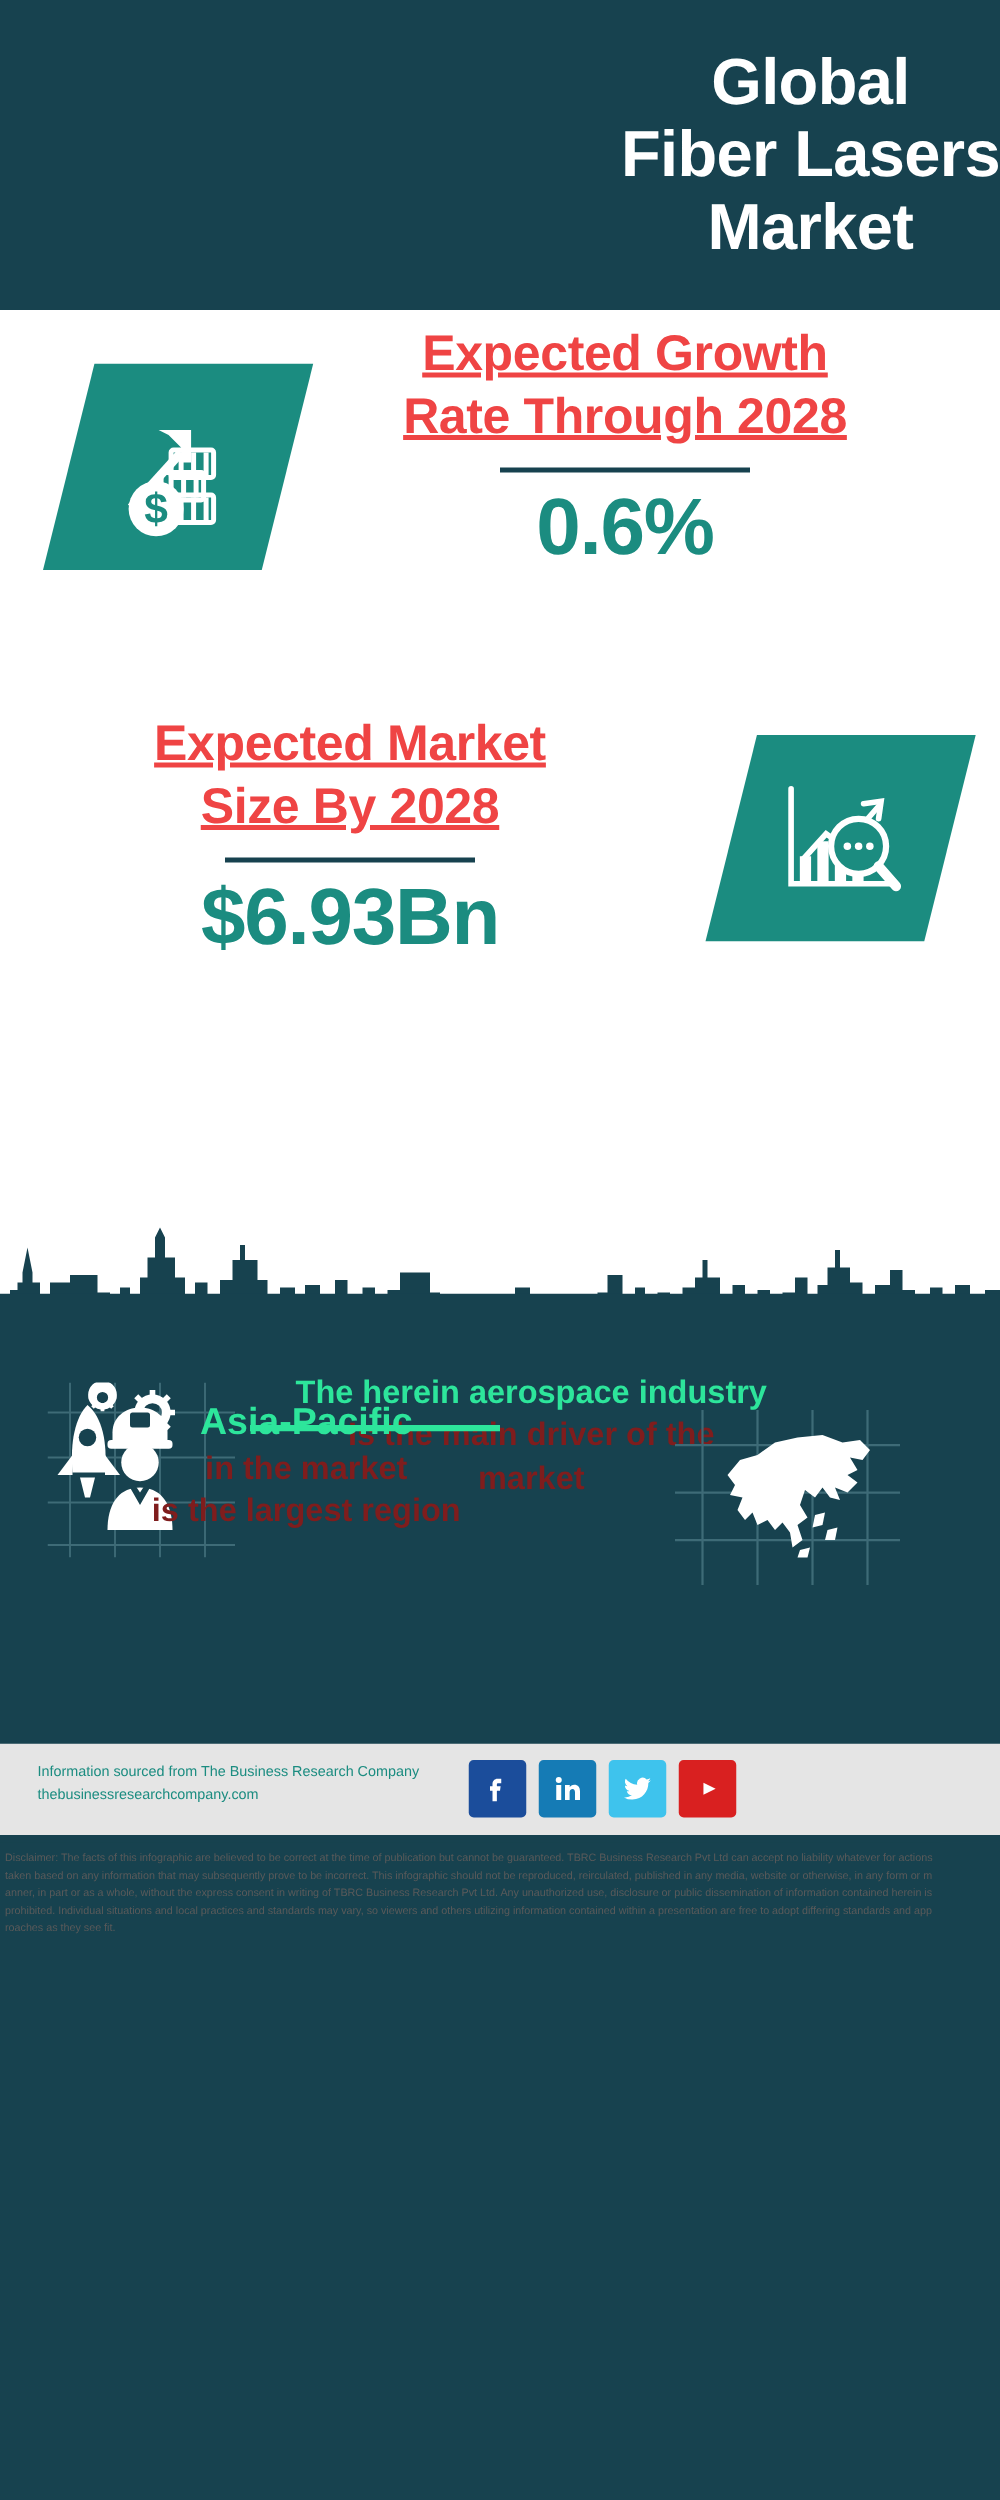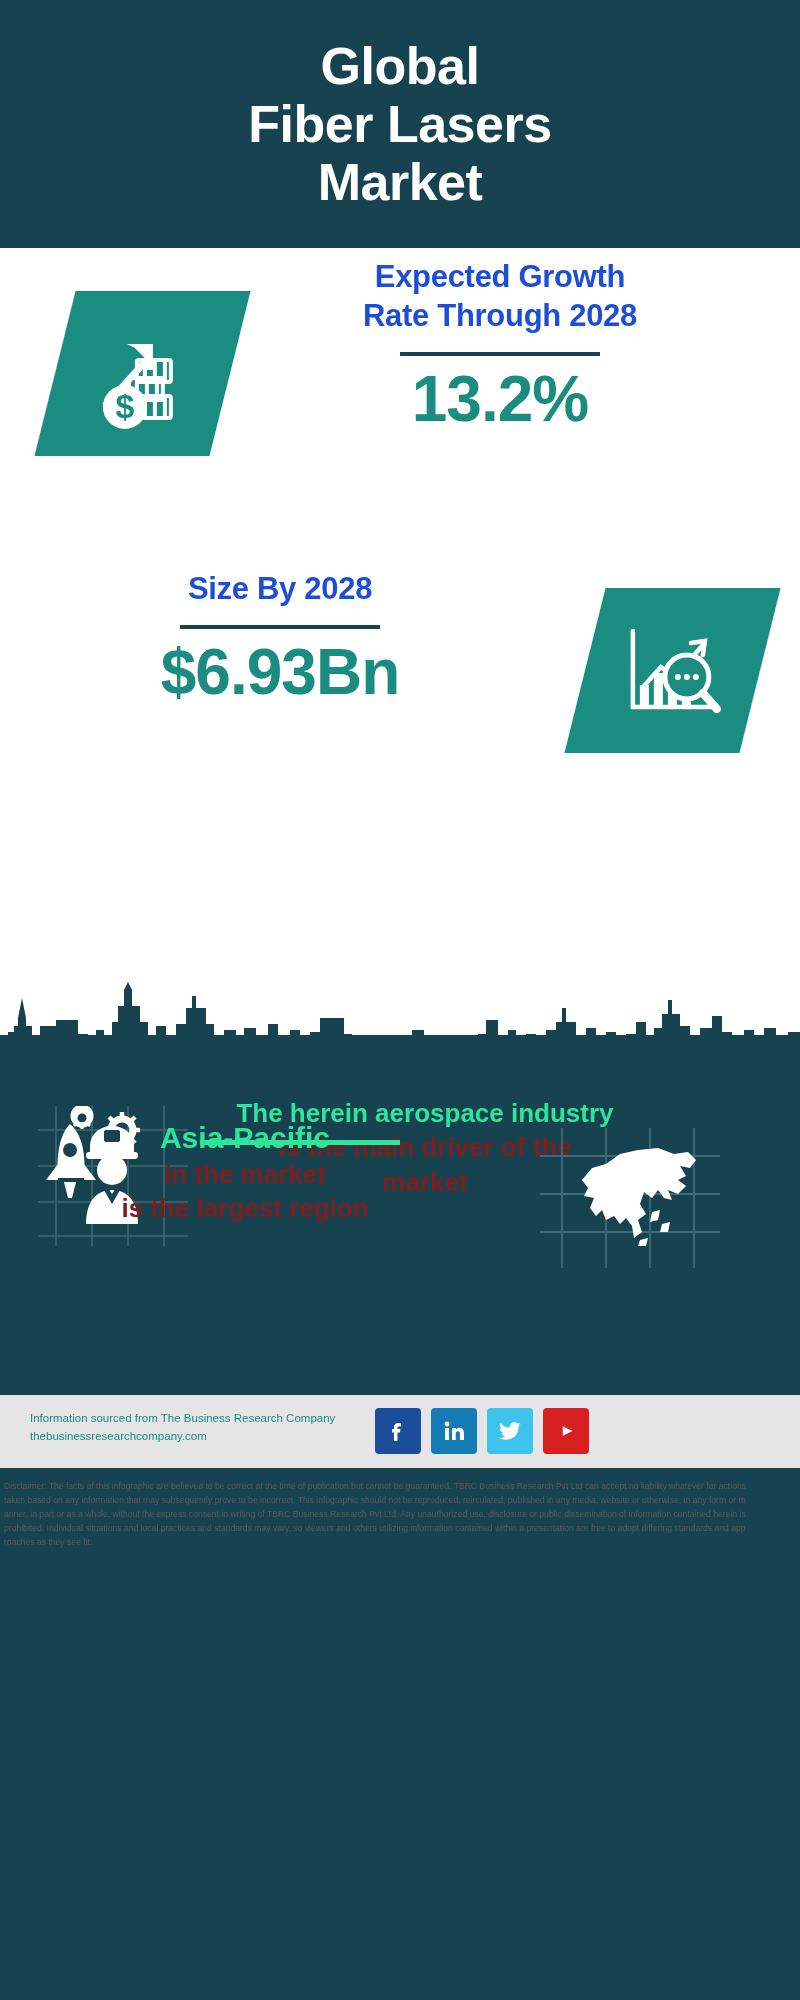--- a/index.html
+++ b/index.html
@@ -10,43 +10,44 @@
     position:relative;
     overflow:hidden;
   }
   .page { position:relative; width:800px; height:2000px; background:#fff; }
 
   
   .header {
     position:absolute; left:0; top:0; width:800px; height:248px;
     background:#17424f;
     display:flex; flex-direction:column;
-    align-items:center; justify-content:center;
+    align-items:flex-end; justify-content:center;
   }
   .header h1 {
     color:#ffffff;
     font-size:52px; font-weight:bold; line-height:1.12;
     text-align:center; letter-spacing:-0.5px;
   }
   .header .l { display:block; }
 
   
   .stat1 { position:absolute; left:0; top:258px; width:800px; height:270px; }
   .para {
     width:175px; height:165px;
     background:#1b8c80;
     transform:skewX(-14deg);
     display:flex; align-items:center; justify-content:center;
   }
   .para > svg { transform:skewX(14deg); }
   .stat1-icon { position:absolute; left:55px; top:33px; }
   .stat1-text { position:absolute; left:250px; top:0px; width:500px; text-align:center; }
   .stat-label {
-    color:#1d4ed8; font-size:31px; font-weight:bold; line-height:1.25;
+    color:#ef4444; font-size:40px; font-weight:bold; line-height:1.25;
     letter-spacing:-0.3px;
+    text-decoration:underline;
   }
   .stat-rule { width:200px; height:4px; background:#17424f; margin:16px auto 10px; }
   .stat-value {
     color:#1b8c80; font-size:64px; font-weight:bold; letter-spacing:-1px;
     line-height:1.05;
   }
 
   
   .stat2 { position:absolute; left:0; top:550px; width:800px; height:260px; }
   .stat2-text { position:absolute; left:40px; top:20px; width:480px; text-align:center; }
@@ -139,26 +140,27 @@
           </g>
           <circle cx="42" cy="93" r="22" fill="#fff"></circle>
           <text x="42" y="104" font-size="34" font-weight="bold" fill="#1b8c80" text-anchor="middle" font-family="Liberation Sans, sans-serif">$</text>
         </svg>
       </div>
     </div>
     <div class="stat1-text">
       <div class="stat-label">Expected Growth</div>
       <div class="stat-label">Rate Through 2028</div>
       <div class="stat-rule"></div>
-      <div class="stat-value">13.2%</div>
+      <div class="stat-value">0.6%</div>
     </div>
   </div>
 
   <div class="stat2">
     <div class="stat2-text">
+      <div class="stat-label">Expected Market</div>
       <div class="stat-label">Size By 2028</div>
       <div class="stat-rule"></div>
       <div class="stat-value">$6.93Bn</div>
     </div>
     <div class="stat2-icon">
       <div class="para">
         <svg width="120" height="120" viewBox="0 0 120 120">
           <g fill="none" stroke="#fff" stroke-width="4.5" stroke-linecap="round">
             <path d="M20 20 L20 96 L100 96"></path>
             <path d="M30 76 L48 56 L62 66 L90 34"></path>

